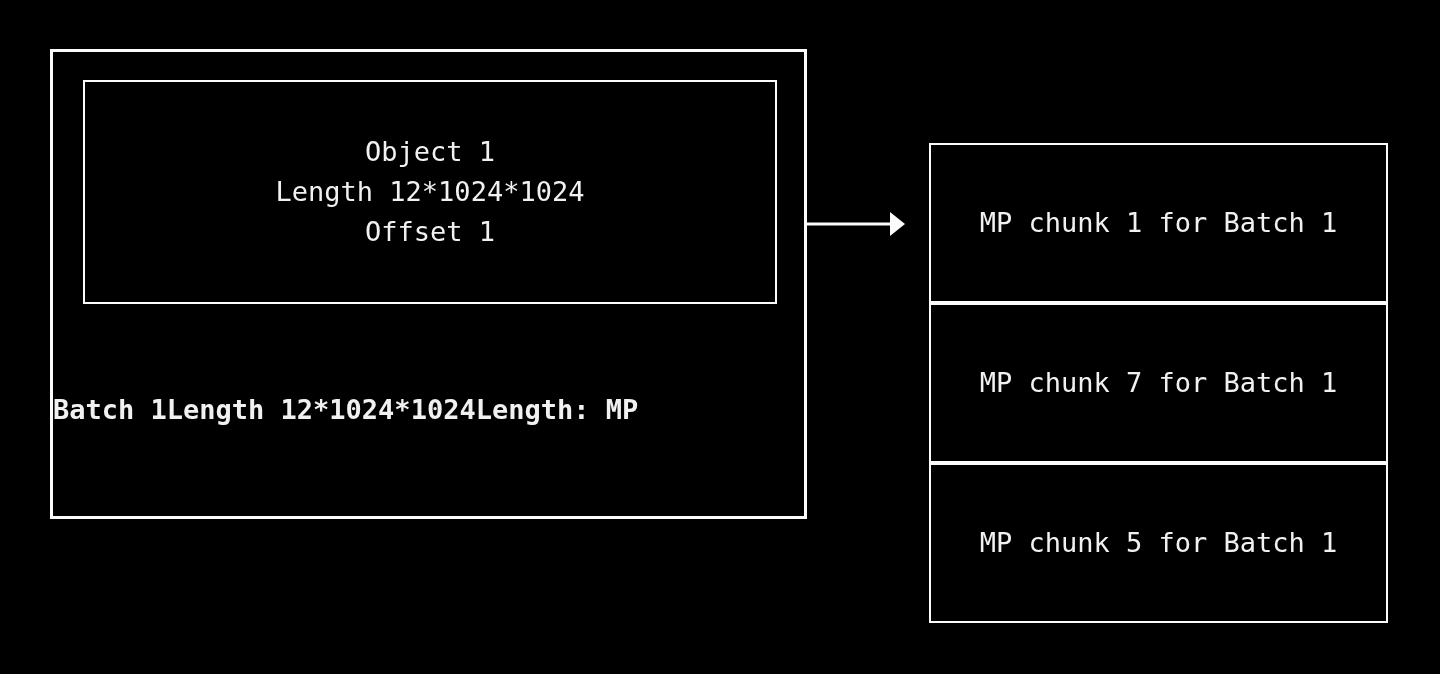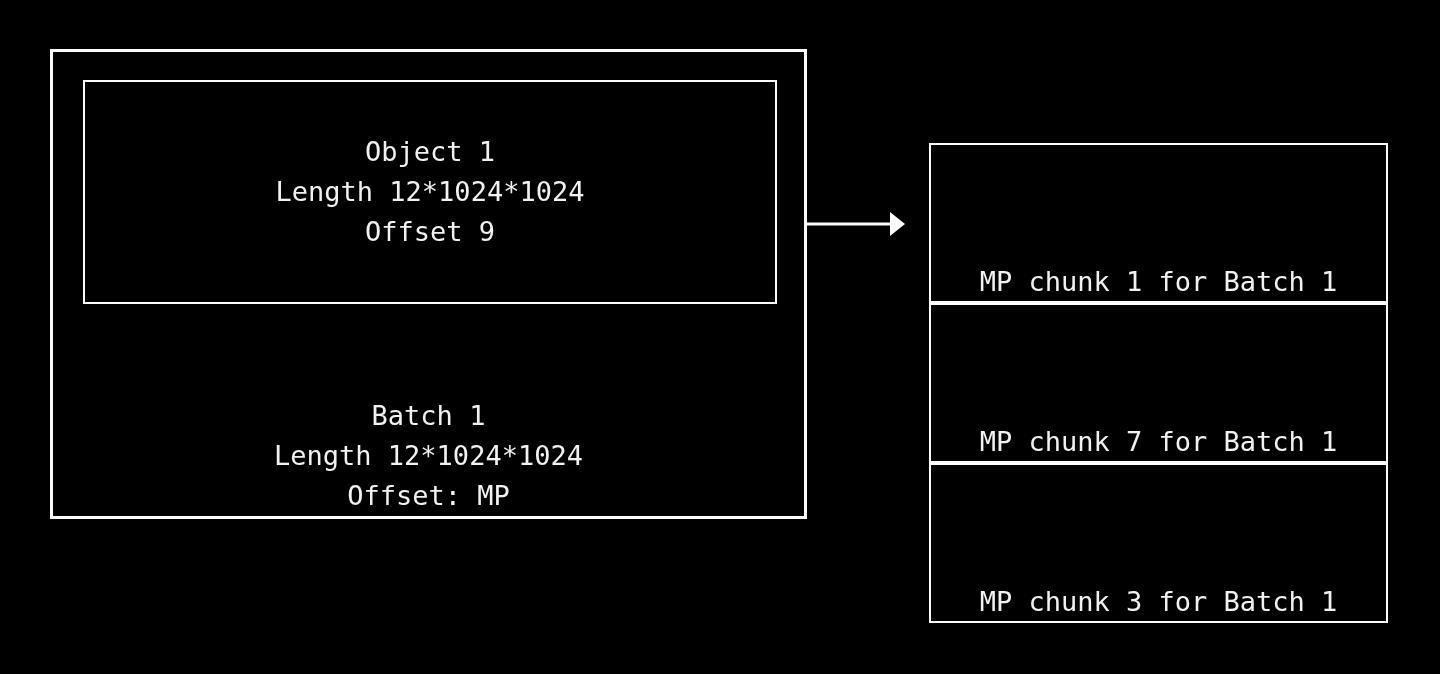--- a/index.html
+++ b/index.html
@@ -42,23 +42,23 @@
     justify-content: center;
     align-items: center;
   }
   .batch-block {
     position: absolute;
     left: 53px;
     top: 304px;
     width: 751px;
     height: 212px;
     display: flex;
-    flex-direction: column;
-    justify-content: flex-end;
+    justify-content: flex-start;
     align-items: center;
+    font-weight: bold;
   }
   .diagram-line {
     line-height: 40px;
     white-space: pre;
     text-align: center;
   }
   .arrow-wrap {
     position: absolute;
     left: 806px;
     top: 209px;
@@ -72,60 +72,60 @@
     width: 459px;
   }
   .chunk-box {
     position: relative;
     width: 459px;
     height: 160px;
     border: 2.5px solid #fcfcfc;
     box-sizing: border-box;
     background: #000000;
     display: flex;
-    flex-direction: column;
-    justify-content: flex-end;
+    flex-direction: row;
+    justify-content: center;
     align-items: center;
   }
   .chunk-box .diagram-line {
     line-height: 38px;
   }
 </style>
 </head>
 <body>
 
 <div class="canvas">
 
   <div class="box outer-box">
 
     <div class="box inner-box" style="left:30px; top:28px;">
       <div class="diagram-line">Object 1</div>
       <div class="diagram-line">Length 12*1024*1024</div>
-      <div class="diagram-line">Offset 9</div>
+      <div class="diagram-line">Offset 1</div>
     </div>
 
     <div class="batch-block" style="left:0; top:252px; width:751px; height:212px;">
       <div class="diagram-line">Batch 1</div>
       <div class="diagram-line">Length 12*1024*1024</div>
-      <div class="diagram-line">Offset: MP</div>
+      <div class="diagram-line">Length: MP</div>
     </div>
   </div>
 
   <div class="arrow-wrap">
     <svg width="100" height="30" viewBox="0 0 100 30" xmlns="http://www.w3.org/2000/svg">
       <line x1="1" y1="15" x2="86" y2="15" stroke="#fcfcfc" stroke-width="3"></line>
       <polygon points="84,3 84,27 99,15" fill="#fcfcfc"></polygon>
     </svg>
   </div>
 
   <div class="chunk-column">
     <div class="chunk-box">
       <div class="diagram-line">MP chunk 1 for Batch 1</div>
     </div>
     <div class="chunk-box">
       <div class="diagram-line">MP chunk 7 for Batch 1</div>
     </div>
     <div class="chunk-box">
-      <div class="diagram-line">MP chunk 3 for Batch 1</div>
+      <div class="diagram-line">MP chunk 5 for Batch 1</div>
     </div>
   </div>
 
 </div>
 
 </body></html>

